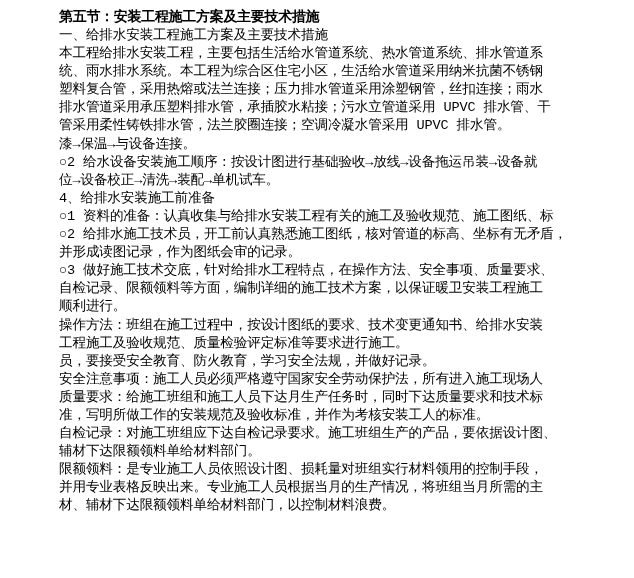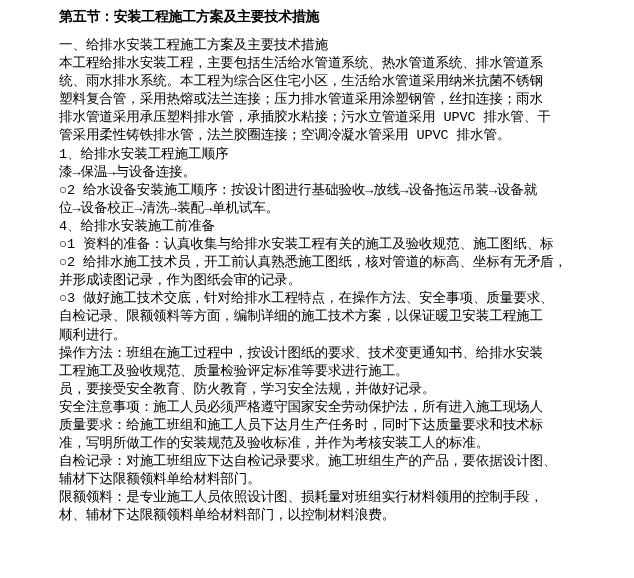--- a/index.html
+++ b/index.html
@@ -10,54 +10,54 @@
     top: 6px;
     width: 500px;
     color: #000000;
     font-family: "DejaVu Sans", "Liberation Sans", sans-serif;
   }
   .title {
     font-size: 14px;
     font-weight: bold;
     line-height: 20px;
     height: 20px;
-    margin-bottom: 11px;
+    margin-bottom: 1px;
     white-space: nowrap;
     letter-spacing: -0.3px;
   }
   .lines { font-size: 13.6px; line-height: 18.1px; }
   .line { white-space: nowrap; height: 18.1px; letter-spacing: -0.15px; font-family: Liberation Mono, monospace; }
 </style>
 </head>
 <body>
 
 <div class="doc">
   <div class="title">第五节：安装工程施工方案及主要技术措施</div>
   <div class="lines">
     <div class="line">一、给排水安装工程施工方案及主要技术措施</div>
     <div class="line">本工程给排水安装工程，主要包括生活给水管道系统、热水管道系统、排水管道系</div>
     <div class="line">统、雨水排水系统。本工程为综合区住宅小区，生活给水管道采用纳米抗菌不锈钢</div>
     <div class="line">塑料复合管，采用热熔或法兰连接；压力排水管道采用涂塑钢管，丝扣连接；雨水</div>
     <div class="line">排水管道采用承压塑料排水管，承插胶水粘接；污水立管道采用 UPVC 排水管、干</div>
     <div class="line">管采用柔性铸铁排水管，法兰胶圈连接；空调冷凝水管采用 UPVC 排水管。</div>
-    <div class="line">1、给排水安装工程施工顺序</div>
     <div class="line">漆→保温→与设备连接。</div>
     <div class="line">○2 给水设备安装施工顺序：按设计图进行基础验收→放线→设备拖运吊装→设备就</div>
     <div class="line">位→设备校正→清洗→装配→单机试车。</div>
     <div class="line">4、给排水安装施工前准备</div>
     <div class="line">○1 资料的准备：认真收集与给排水安装工程有关的施工及验收规范、施工图纸、标</div>
     <div class="line">○2 给排水施工技术员，开工前认真熟悉施工图纸，核对管道的标高、坐标有无矛盾，</div>
     <div class="line">并形成读图记录，作为图纸会审的记录。</div>
     <div class="line">○3 做好施工技术交底，针对给排水工程特点，在操作方法、安全事项、质量要求、</div>
     <div class="line">自检记录、限额领料等方面，编制详细的施工技术方案，以保证暖卫安装工程施工</div>
     <div class="line">顺利进行。</div>
     <div class="line">操作方法：班组在施工过程中，按设计图纸的要求、技术变更通知书、给排水安装</div>
     <div class="line">工程施工及验收规范、质量检验评定标准等要求进行施工。</div>
     <div class="line">员，要接受安全教育、防火教育，学习安全法规，并做好记录。</div>
     <div class="line">安全注意事项：施工人员必须严格遵守国家安全劳动保护法，所有进入施工现场人</div>
     <div class="line">质量要求：给施工班组和施工人员下达月生产任务时，同时下达质量要求和技术标</div>
     <div class="line">准，写明所做工作的安装规范及验收标准，并作为考核安装工人的标准。</div>
     <div class="line">自检记录：对施工班组应下达自检记录要求。施工班组生产的产品，要依据设计图、</div>
     <div class="line">辅材下达限额领料单给材料部门。</div>
     <div class="line">限额领料：是专业施工人员依照设计图、损耗量对班组实行材料领用的控制手段，</div>
+    <div class="line">并用专业表格反映出来。专业施工人员根据当月的生产情况，将班组当月所需的主</div>
     <div class="line">材、辅材下达限额领料单给材料部门，以控制材料浪费。</div>
   </div>
 </div>
 
 </body></html>

